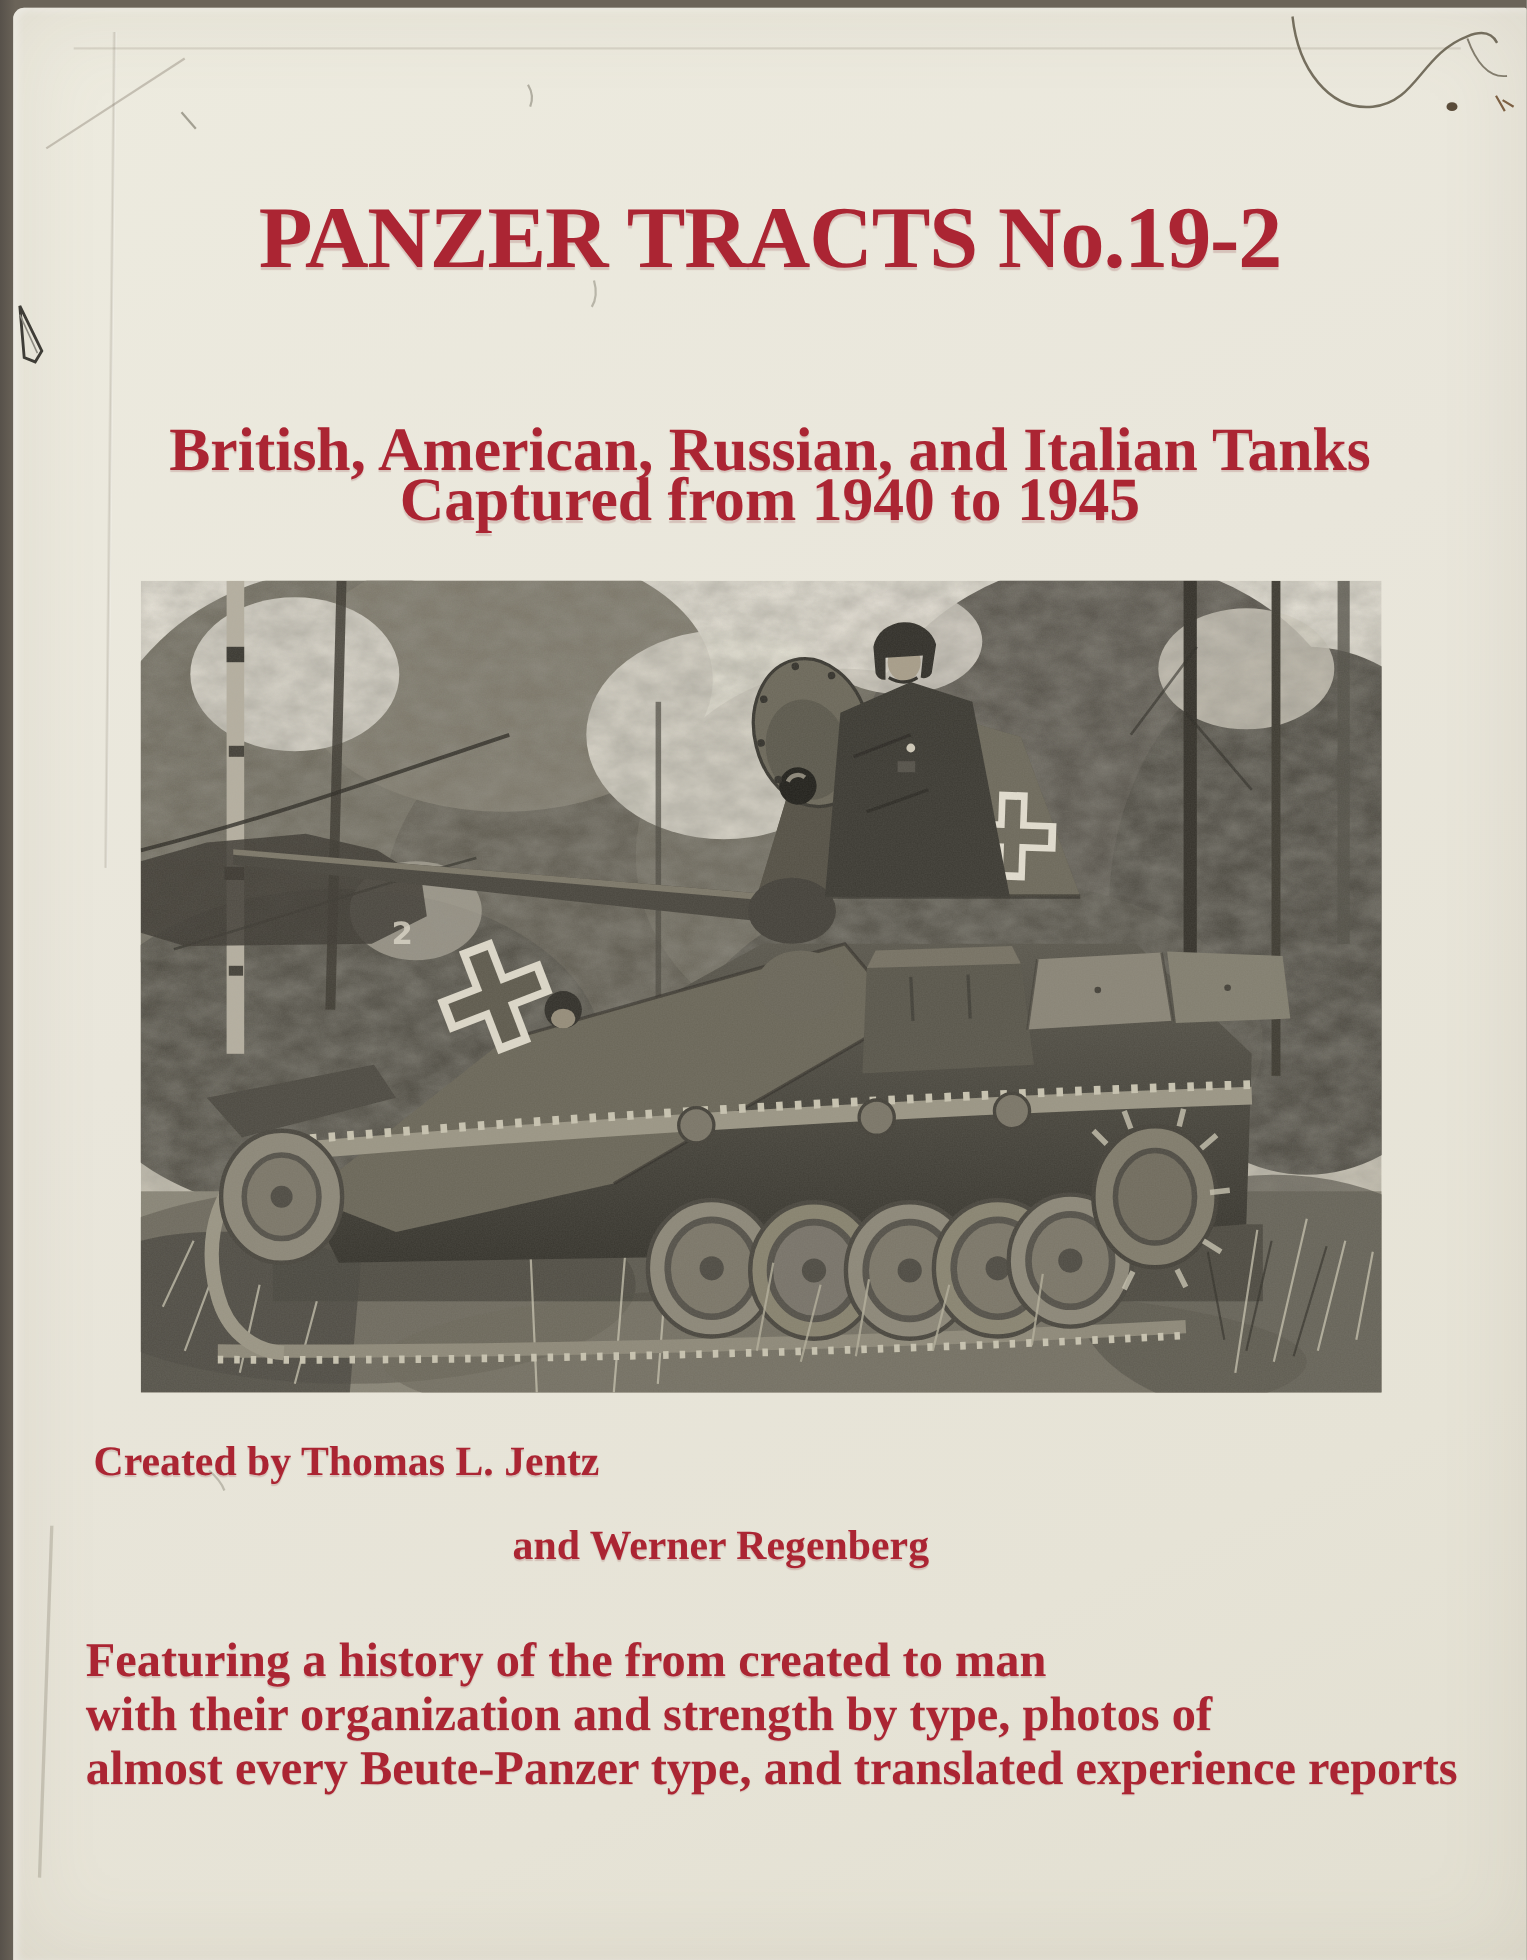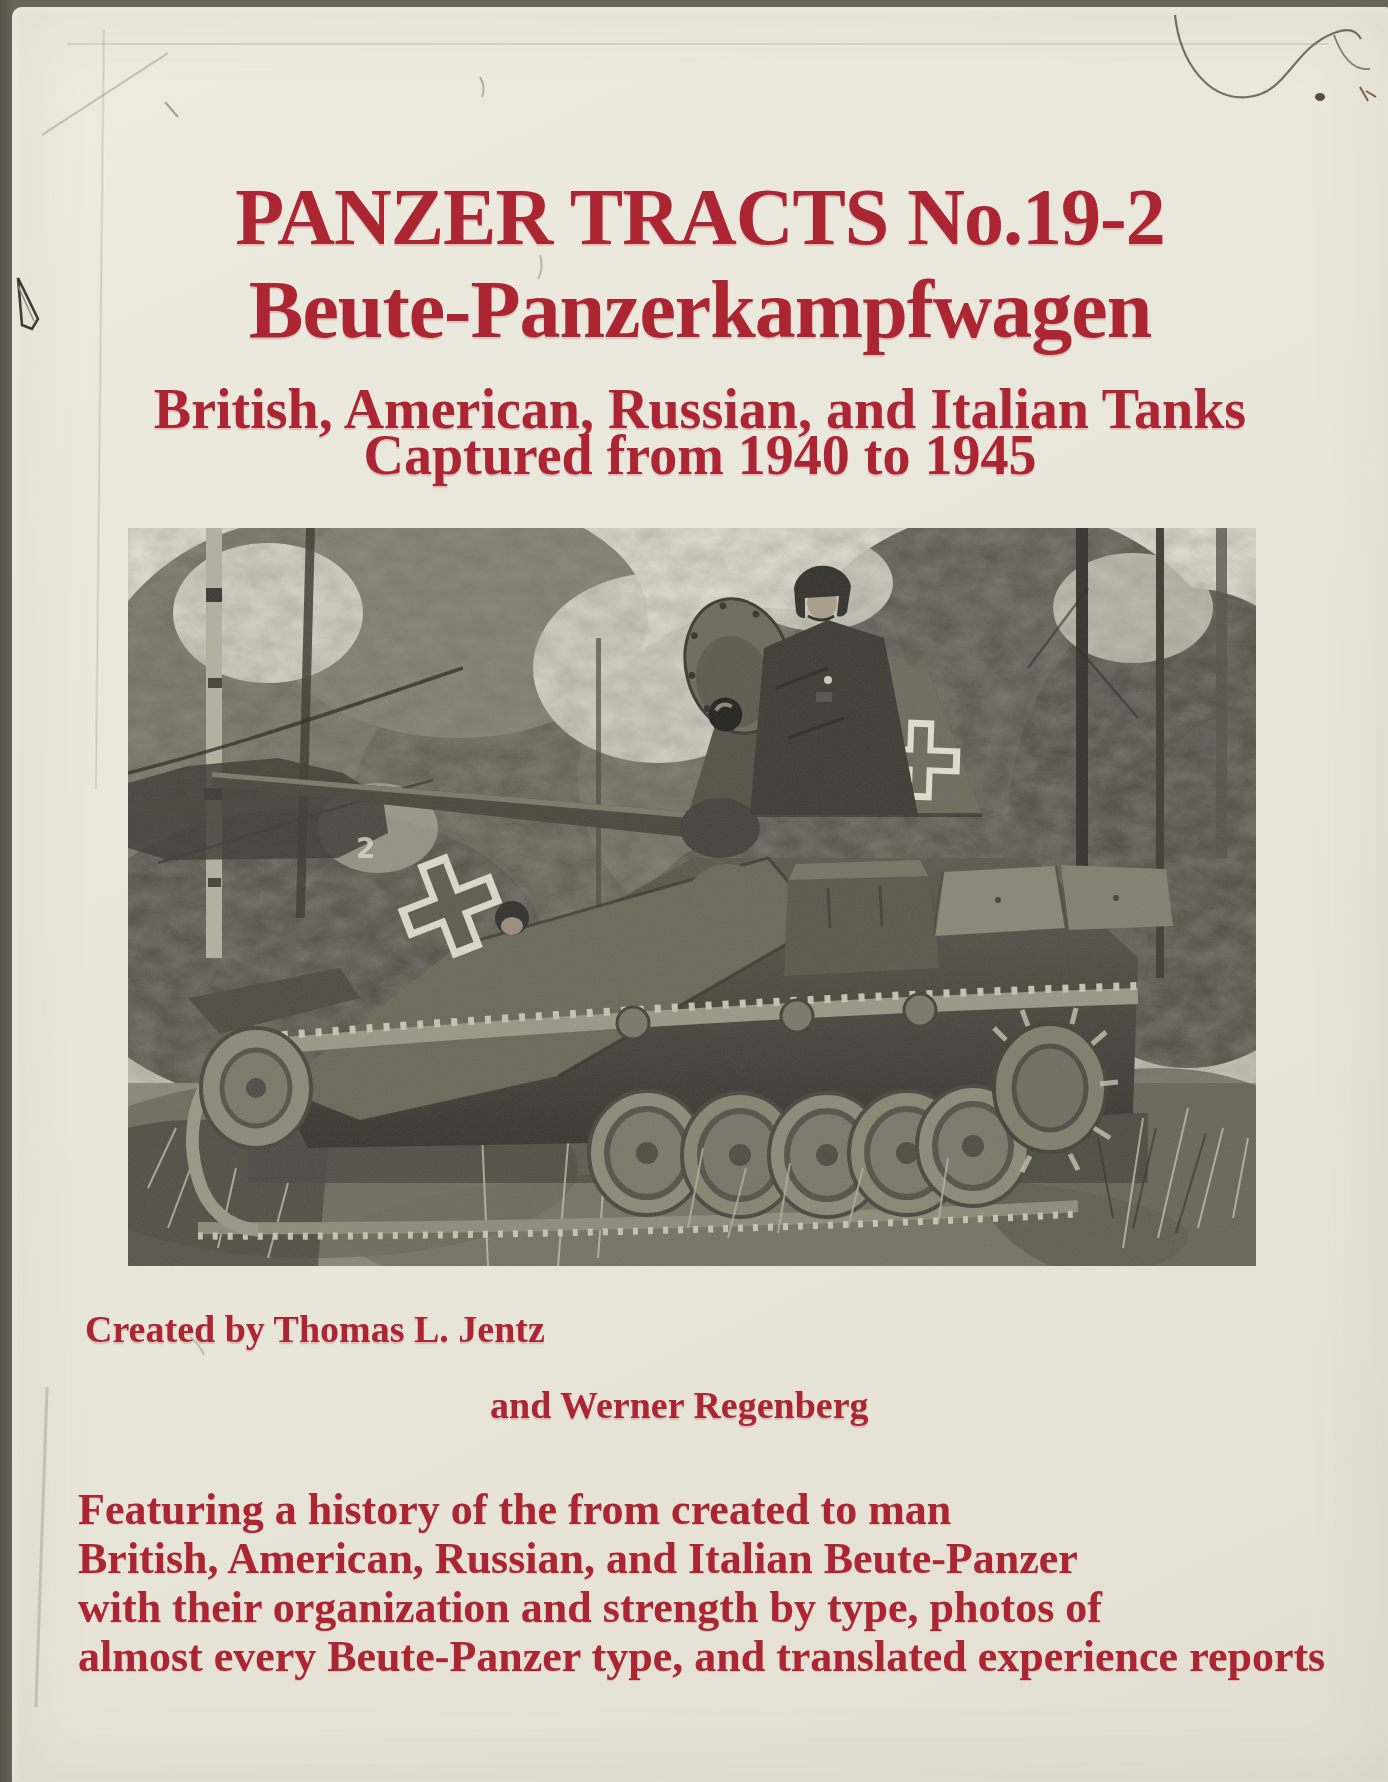--- a/index.html
+++ b/index.html
@@ -17,34 +17,33 @@
   .red{color:#ab2533;font-weight:bold;}
   .title-line{position:absolute;left:0;width:100%;text-align:center;white-space:nowrap;
     text-shadow:0 2px 1px rgba(120,30,35,.18);}
   .t1{top:165px;font-size:80px;letter-spacing:-1px;}
   .t2{top:256px;font-size:82px;letter-spacing:-1px;}
   .t3{top:350px;font-size:56px;margin-top:20px;}
   .t4{top:416px;font-size:56px;}
   .author-line{position:absolute;white-space:nowrap;font-size:38px;
     text-shadow:0 2px 1px rgba(120,30,35,.18);}
   .a1{left:73px;top:1300px;}
-  .a2{left:478px;top:1376px;font-family:Liberation Serif, serif;}
+  .a2{left:454px;top:1376px;font-family:Liberation Serif, serif;}
   .blurb{position:absolute;left:66px;top:1478px;font-size:44px;line-height:49px;white-space:nowrap;
     text-shadow:0 1px 1px rgba(120,30,35,.18);}
   .photo{position:absolute;left:116px;top:521px;width:1128px;height:738px;display:block;}
   .crease{position:absolute;pointer-events:none;}
   .marks-overlay{position:absolute;left:0;top:0;width:100%;height:100%;pointer-events:none;}
 </style>
 </head>
 <body>
 
 <div class="cover">
 
   <div class="red title-line t1">PANZER TRACTS No.19-2</div>
-  <div class="red title-line t2">Beute-Panzerkampfwagen</div>
   <div class="red title-line t3">British, American, Russian, and Italian Tanks</div>
   <div class="red title-line t4">Captured from 1940 to 1945</div>
 
   <svg class="photo" viewBox="0 0 1128 738" role="img" aria-label="Black-and-white photograph of a captured Soviet T-70 light tank marked with German Balkenkreuz crosses; a crewman in a padded tanker helmet stands in the open turret hatch in a forest clearing.">
     <defs>
       <filter id="foliage" x="-5%" y="-5%" width="110%" height="110%">
         <feTurbulence type="fractalNoise" baseFrequency="0.035 0.055" numOctaves="4" seed="11" result="n"></feTurbulence>
         <feColorMatrix in="n" type="matrix" values="0 0 0 0 0.30  0 0 0 0 0.29  0 0 0 0 0.25  0 0 0 0.95 0" result="c"></feColorMatrix>
         <feComposite in="c" in2="SourceGraphic" operator="in"></feComposite>
       </filter>
@@ -250,21 +249,20 @@
     </g>
 
     <rect x="0" y="0" width="1128" height="738" filter="url(#grain)" opacity=".22"></rect>
   </svg>
 
   <div class="red author-line a1">Created by Thomas L. Jentz</div>
   <div class="red author-line a2">and Werner Regenberg</div>
 
   <div class="red blurb">
     <div>Featuring a history of the from created to man</div>
-    <div>British, American, Russian, and Italian Beute-Panzer</div>
     <div>with their organization and strength by type, photos of</div>
     <div>almost every Beute-Panzer type, and translated experience reports</div>
   </div>
 
   <div class="crease" style="left:86px;top:22px;width:4px;height:760px;transform:rotate(.6deg);
               background:linear-gradient(90deg,rgba(110,100,85,0),rgba(110,100,85,.22),rgba(255,255,255,.3));"></div>
   <div class="crease" style="left:18px;top:86px;width:150px;height:2px;transform:rotate(-33deg);
               background:rgba(120,110,95,.35);"></div>
   <div class="crease" style="left:55px;top:36px;right:60px;height:2px;background:rgba(130,120,105,.2);"></div>
   <div class="crease" style="left:28px;top:1380px;width:3px;height:320px;transform:rotate(2deg);

